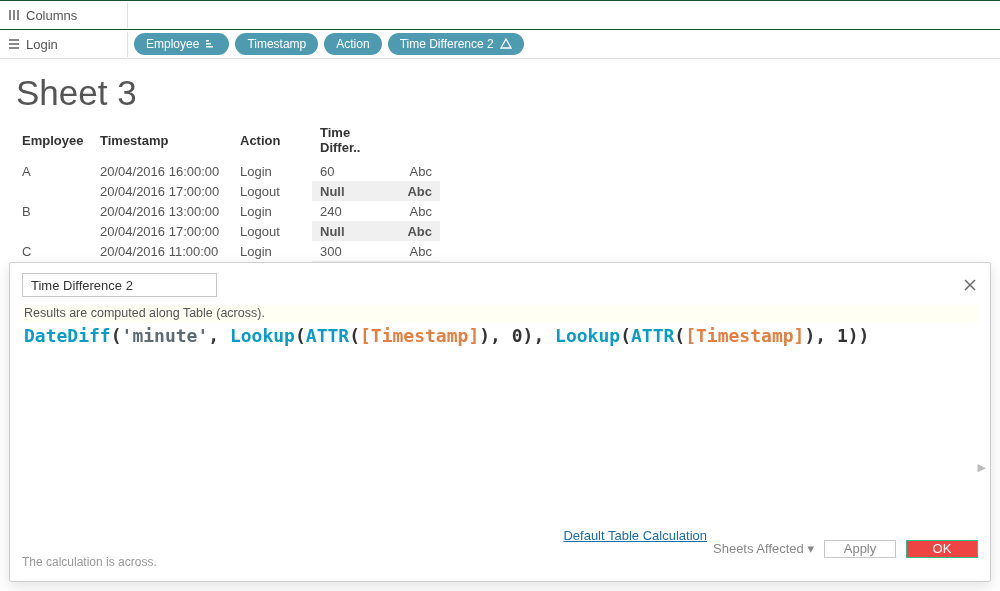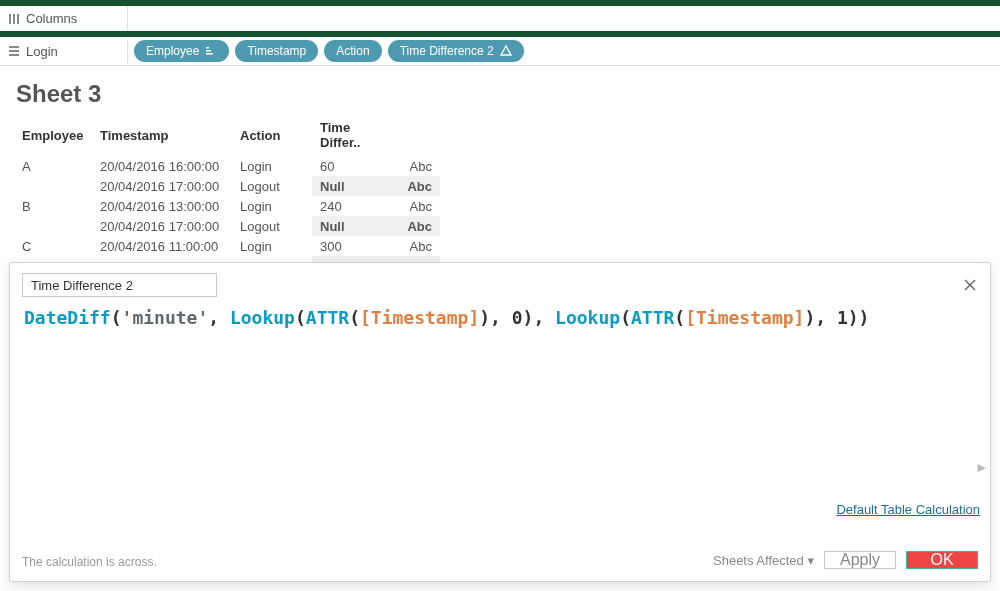--- a/index.html
+++ b/index.html
@@ -1,26 +1,26 @@
 <!DOCTYPE html>
 <html><head>
 <meta charset="utf-8">
 <style>
 * { box-sizing: border-box; margin: 0; padding: 0; }
 body { font-family: -apple-system, BlinkMacSystemFont, "Segoe UI", Arial, sans-serif; font-size: 13px; color: #444; background: #fff; width: 1000px; height: 591px; overflow: hidden; }
 
 .shelves { border-bottom: 1px solid #e0e0e0; }
-.shelf-row { display: flex; align-items: center; min-height: 29px; border-top: 6px solid #14532d; }
+.shelf-row { display: flex; align-items: center; min-height: 29px; border-top: 1px solid #14532d; }
 .shelf-label { display: flex; align-items: center; width: 128px; padding: 5px 8px; border-right: 1px solid #e0e0e0; color: #555; gap: 6px; }
 .shelf-content { display: flex; align-items: center; padding: 3px 6px; gap: 6px; flex: 1; }
 
 .pill { display: inline-flex; align-items: center; background: #4e9ab0; color: #fff; border-radius: 11px; height: 22px; padding: 0 12px; font-size: 12px; gap: 6px; }
 .pill .pill-icon { display: inline-flex; align-items: center; }
 
-.sheet-title { font-size: 24px; font-weight: 700; padding: 14px 16px 10px; color: #555; }
+.sheet-title { font-size: 35px; font-weight: 400; padding: 14px 16px 10px; color: #555; }
 
 .data-table { border-collapse: collapse; margin: 0 14px 12px; }
 .data-table th { text-align: left; font-weight: 700; padding: 2px 8px 6px; font-size: 13px; color: #333; }
 .data-table td { padding: 2px 8px; font-size: 13px; height: 20px; color: #555; border: none; }
 .col-emp { width: 78px; }
 .col-ts { width: 140px; }
 .col-act { width: 80px; }
 .col-diff { width: 72px; }
 .col-abc { width: 56px; text-align: right; }
 .alt-cell { background: #f0f0f0; font-weight: bold; }
@@ -39,24 +39,24 @@
 .f-str { color: #5f6b73; font-weight: 700; }
 .f-field { color: #e37f41; font-weight: 700; }
 .f-num { color: #333; font-weight: 700; }
 .f-plain { color: #333; font-weight: 700; }
 .scroll-right { position: absolute; right: 4px; top: 156px; color: #bbb; font-size: 11px; }
 
 .calc-footer { display: flex; align-items: flex-end; padding: 8px 12px 12px; gap: 10px; }
 .calc-valid { color: #999; font-size: 12px; }
 .footer-spacer { flex: 1; }
 .default-calc { color: #1a6da8; font-size: 13px; align-self: flex-end; margin-bottom: 26px; margin-right: -2px; }
-.footer-right { display: flex; flex-direction: column; gap: 8px; }
+.footer-right { display: flex; gap: 8px; }
 .footer-buttons { display: flex; align-items: center; gap: 10px; }
 .sheets-affected { color: #888; font-size: 13px; }
-.btn { display: inline-flex; align-items: center; justify-content: center; height: 18px; min-width: 72px; border: 1px solid #c9c9c9; background: #fff; color: #888; font-size: 16px; cursor: pointer; }
+.btn { display: inline-flex; align-items: center; justify-content: center; height: 18px; min-width: 72px; border: 1px solid #c9c9c9; background: #fff; color: #888; font-size: 13px; cursor: pointer; }
 .btn-ok { background: #ef4444; color: #fff; border-color: #2fc089; min-width: 72px; }
 
 svg { display: block; }
 </style>
 </head>
 <body>
 
 <div class="shelves">
   <div class="shelf-row">
     <div class="shelf-label">
@@ -173,20 +173,21 @@
   <div class="calc-header">
     <input class="calc-name-input" value="Time Difference 2" style="">
     <div class="calc-close">
       <svg width="12" height="12" viewBox="0 0 12 12">
           <line x1="1" y1="1" x2="11" y2="11" stroke="#666" stroke-width="1.4"></line>
           <line x1="11" y1="1" x2="1" y2="11" stroke="#666" stroke-width="1.4"></line>
         </svg>
     </div>
   </div>
   <div class="calc-body">
+    <div class="calc-note">Results are computed along Table (across).</div>
     <div class="calc-formula">
       <span class="f-func">DateDiff</span><span class="f-plain">(</span><span class="f-str">'minute'</span><span class="f-plain">, </span><span class="f-func">Lookup</span><span class="f-plain">(</span><span class="f-func">ATTR</span><span class="f-plain">(</span><span class="f-field">[Timestamp]</span><span class="f-plain">), </span><span class="f-num">0</span><span class="f-plain">), </span><span class="f-func">Lookup</span><span class="f-plain">(</span><span class="f-func">ATTR</span><span class="f-plain">(</span><span class="f-field">[Timestamp]</span><span class="f-plain">), </span><span class="f-num">1</span><span class="f-plain">))</span>
     </div>
     <div class="scroll-right">▶</div>
   </div>
   <div class="calc-footer">
     <div class="calc-valid">The calculation is across.</div>
     <div class="footer-spacer"></div>
     <div class="footer-right">
       <a class="default-calc" href="#">Default Table Calculation</a>

